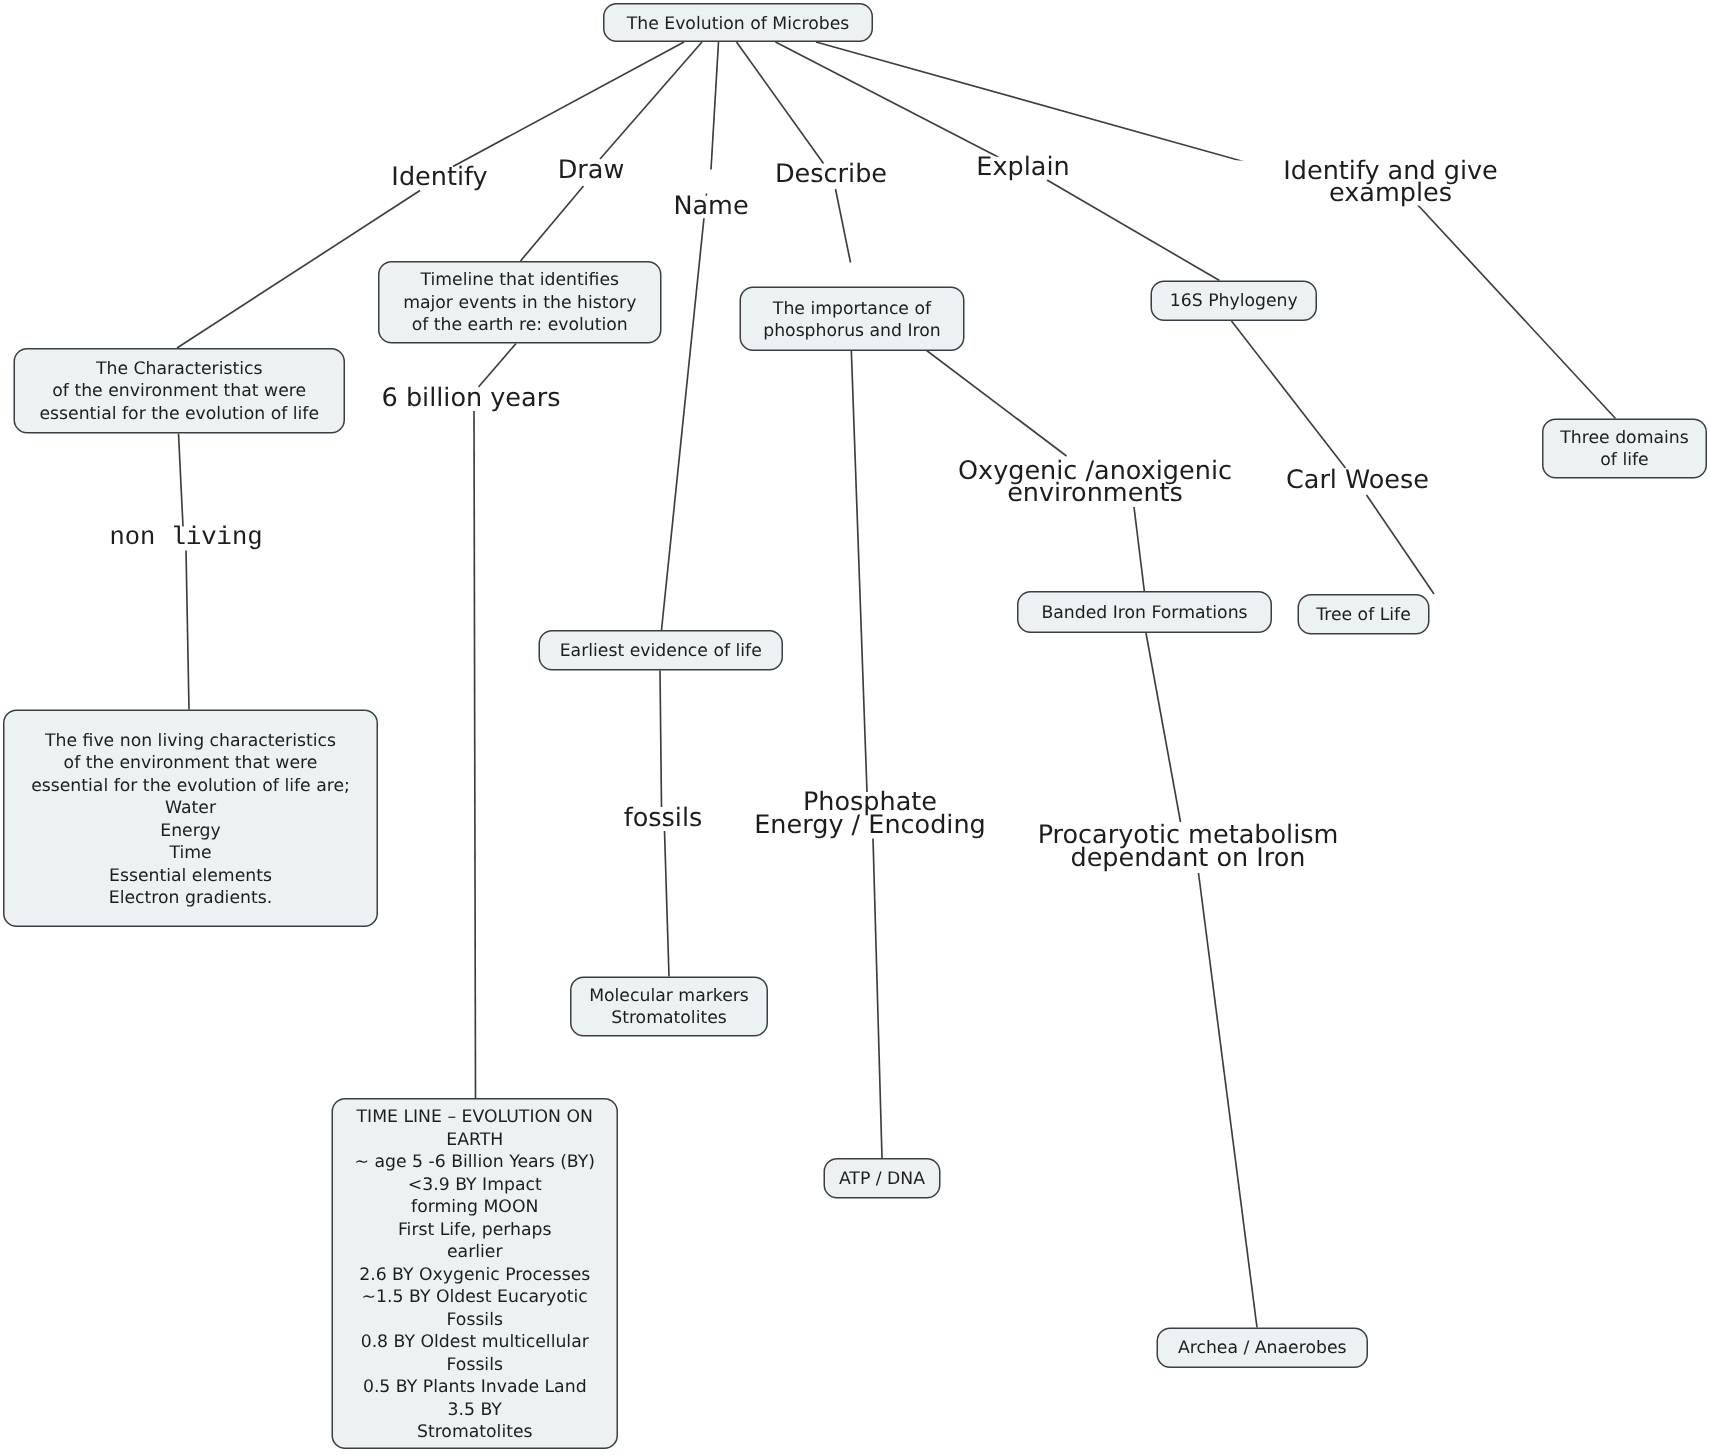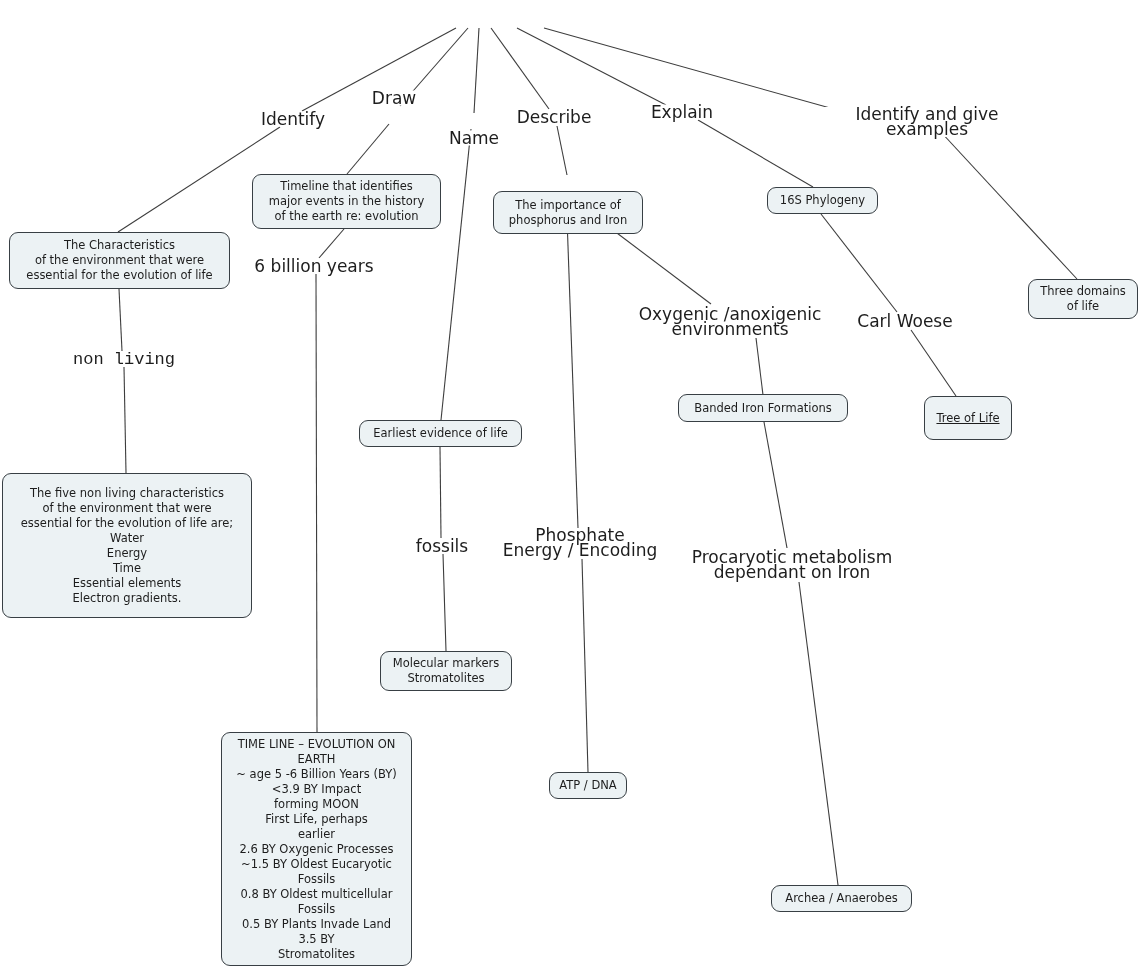--- a/index.html
+++ b/index.html
@@ -89,50 +89,51 @@
     <line x1="582" y1="559" x2="588" y2="772"></line>
     <line x1="597" y1="218" x2="711" y2="304"></line>
     <line x1="756" y1="338" x2="763" y2="395"></line>
     <line x1="764" y1="422" x2="787" y2="548"></line>
     <line x1="799" y1="582" x2="838" y2="885"></line>
     <line x1="821" y1="214" x2="897" y2="312"></line>
     <line x1="911" y1="330" x2="956" y2="396"></line>
   </svg>
 
   <div class="link-label" style="left:293px; top:119px;">Identify</div>
-  <div class="link-label" style="left:394px; top:98px;">Draw</div>
+  <div class="link-label" style="left:394px; top:114px;">Draw</div>
   <div class="link-label" style="left:474px; top:138px;">Name</div>
   <div class="link-label" style="left:554px; top:117px;">Describe</div>
   <div class="link-label" style="left:682px; top:112px;">Explain</div>
   <div class="link-label" style="left:890px; top:122px;margin-left:37px;">Identify and give examples</div>
   <div class="link-label" style="left:314px; top:266px;">6 billion years</div>
   <div class="link-label" style="left:124px; top:359px;font-family:Liberation Mono, monospace;">non living</div>
   <div class="link-label" style="left:730px; top:322px;">Oxygenic /anoxigenic
 environments</div>
   <div class="link-label" style="left:905px; top:321px;">Carl Woese</div>
   <div class="link-label" style="left:442px; top:546px;">fossils</div>
   <div class="link-label" style="left:580px; top:543px;">Phosphate
 Energy / Encoding</div>
   <div class="link-label" style="left:792px; top:565px;">Procaryotic metabolism
 dependant on Iron</div>
 
+  <div class="node" style="left:402px; top:2px; width:180px; height:26px;">The Evolution of Microbes</div>
   <div class="node" style="left:9px; top:232px; width:221px; height:57px;">The Characteristics
 of the environment that were
 essential for the evolution of life</div>
   <div class="node" style="left:252px; top:174px; width:189px; height:55px;">Timeline that identifies
 major events in the history
 of the earth re: evolution</div>
   <div class="node" style="left:493px; top:175px; width:150px; height:43px;margin-top:16px;">The importance of
 phosphorus and Iron</div>
   <div class="node" style="left:767px; top:187px; width:111px; height:27px;">16S Phylogeny</div>
   <div class="node" style="left:1028px; top:279px; width:110px; height:40px;">Three domains
 of life</div>
   <div class="node" style="left:359px; top:420px; width:163px; height:27px;">Earliest evidence of life</div>
   <div class="node" style="left:678px; top:394px; width:170px; height:28px;">Banded Iron Formations</div>
-  <div class="node" style="left:924px; top:396px; width:88px; height:44px;text-decoration:underline;">Tree of Life</div>
+  <div class="node" style="left:865px; top:396px; width:88px; height:27px;">Tree of Life</div>
   <div class="node" style="left:2px; top:473px; width:250px; height:145px;">The five non living characteristics
 of the environment that were
 essential for the evolution of life are;
 Water
 Energy
 Time
 Essential elements
 Electron gradients.</div>
   <div class="node" style="left:380px; top:651px; width:132px; height:40px;">Molecular markers
 Stromatolites</div>

